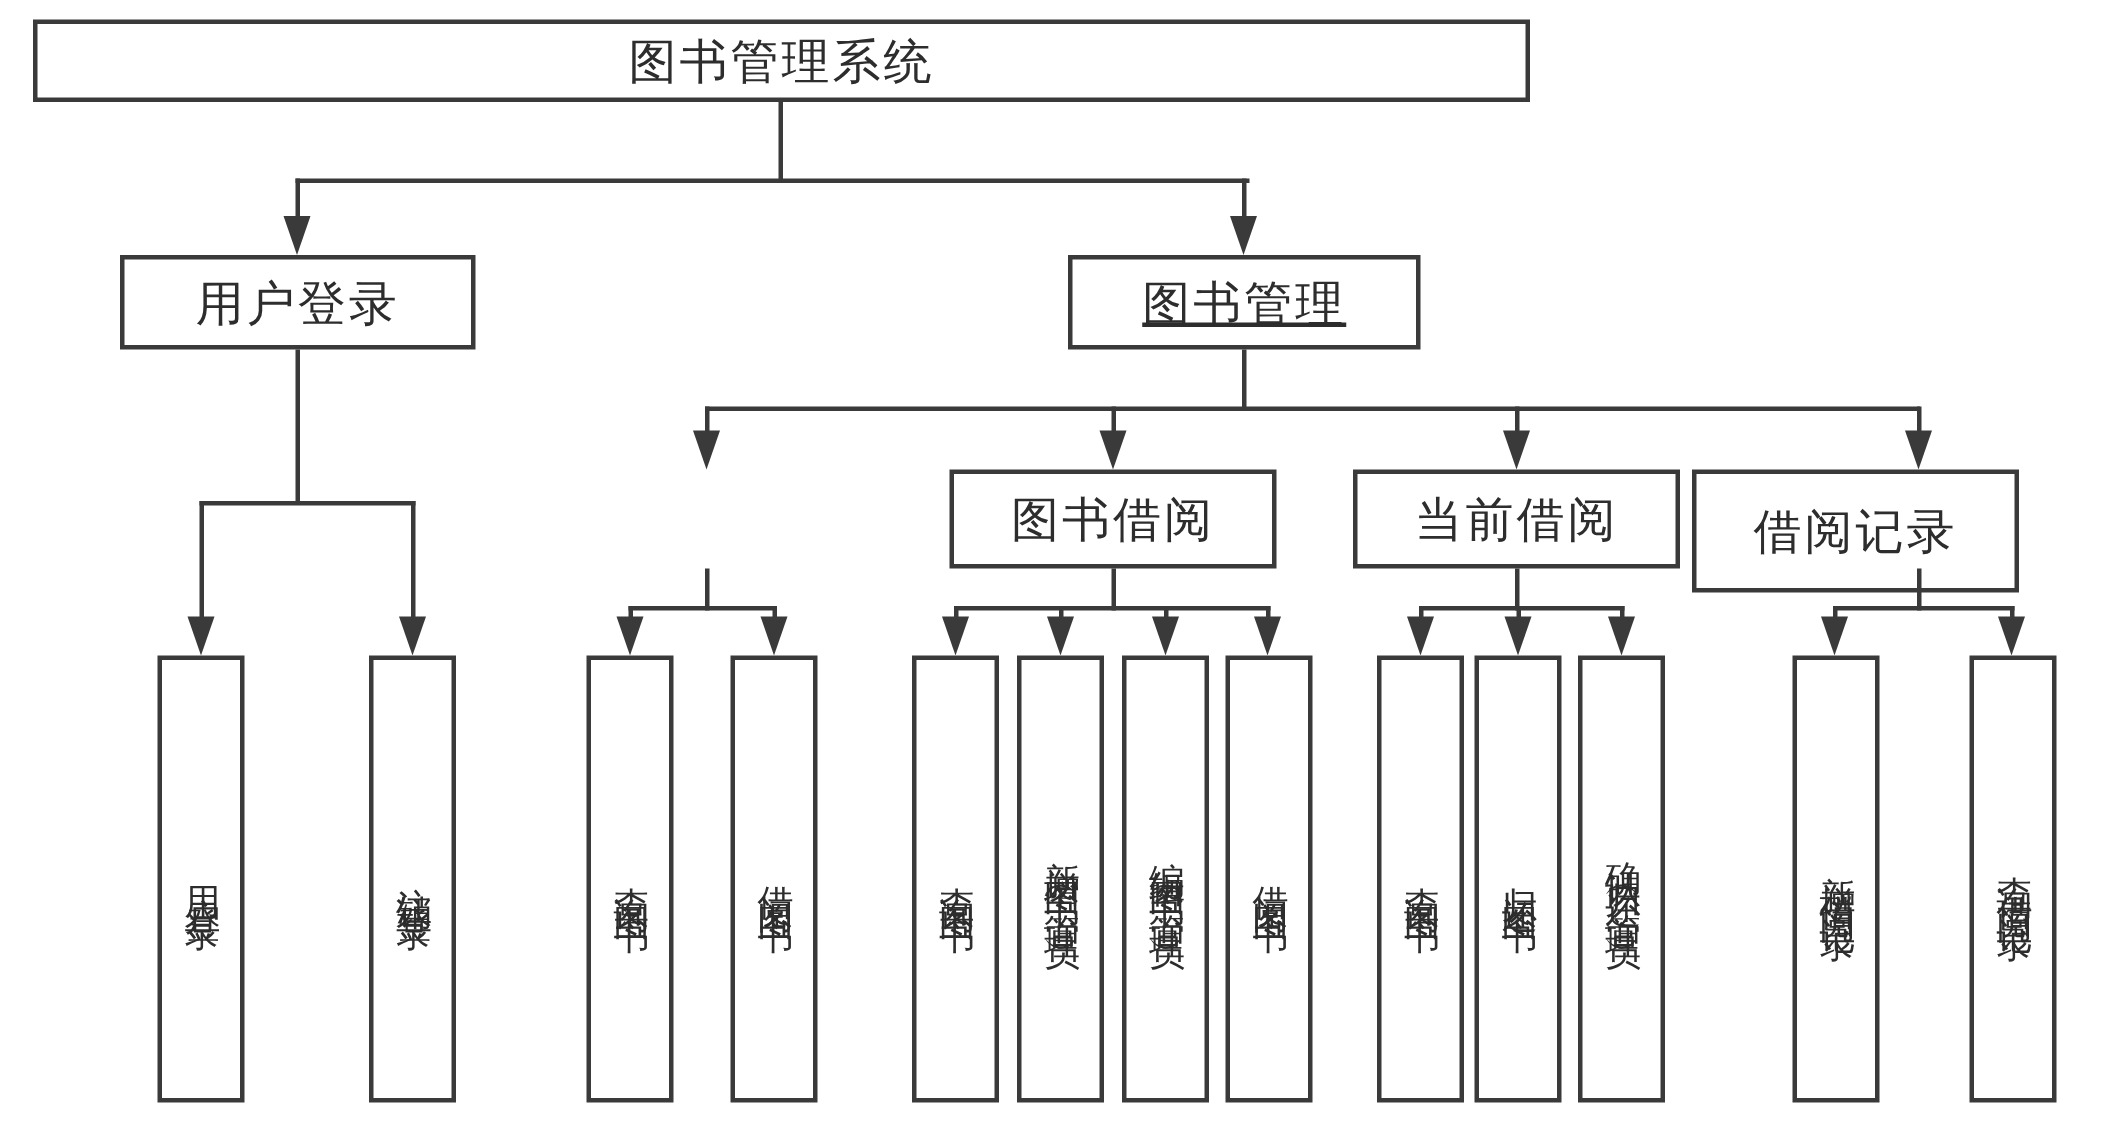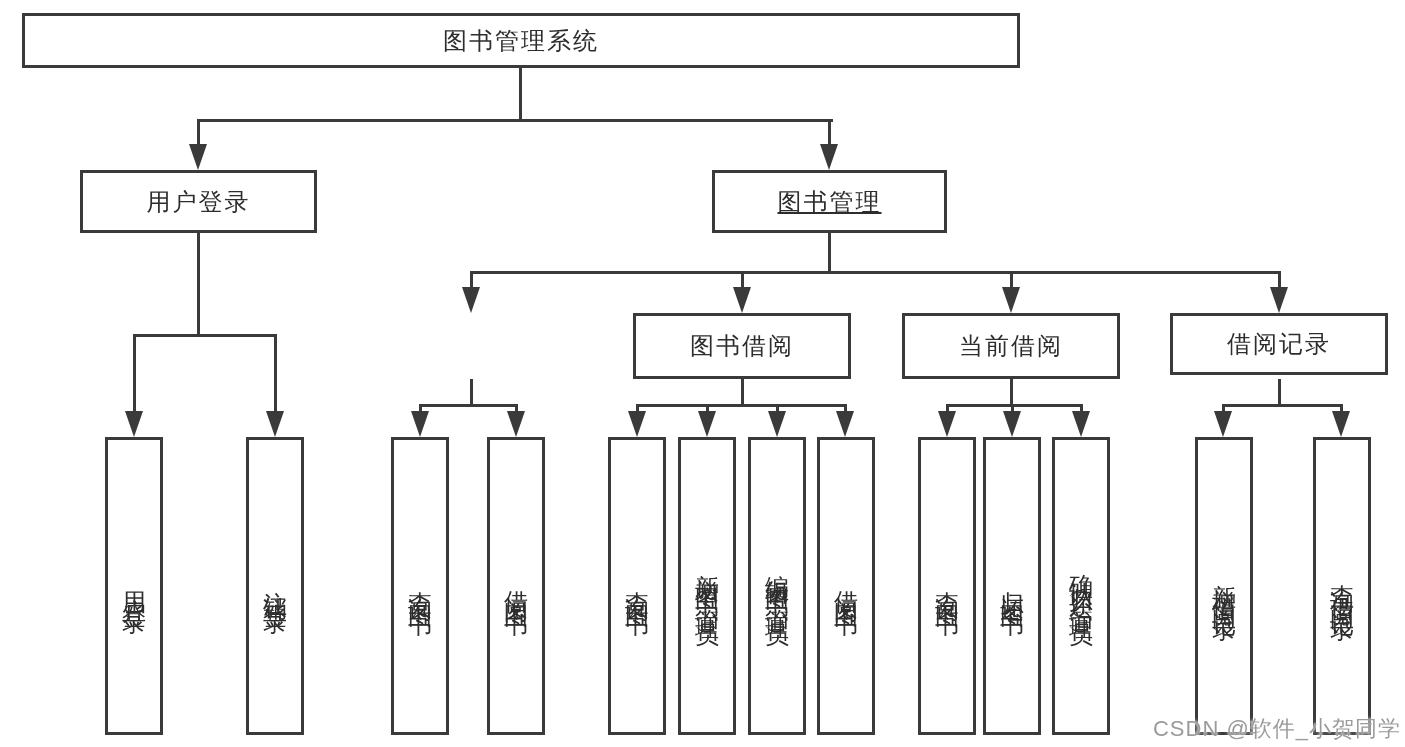--- a/index.html
+++ b/index.html
@@ -12,21 +12,21 @@
   }
   .node {
     position:absolute;
     box-sizing:border-box;
     border:3px solid #3a3a3a;
     background:#ffffff;
     display:flex;
     align-items:center;
     justify-content:center;
     color:#2d2d2d;
-    font-size:24px;
+    font-size:32px;
     letter-spacing:2px;
     line-height:1;
     text-align:center;
   }
   .leaf {
     writing-mode:vertical-rl;
     text-orientation:mixed;
     letter-spacing:7px;
     font-size:24px;
     padding:4px 0;
@@ -94,21 +94,21 @@
   <div class="arrowhead" style="left:1002px; top:287px;"></div>
   <div class="line" style="left:1278px; top:271px; width:3px; height:20px;"></div>
   <div class="arrowhead" style="left:1270px; top:287px;"></div>
 
   <div class="node" style="left:633px; top:313px; width:218px; height:66px;">
     <span>图书借阅</span>
   </div>
   <div class="node" style="left:902px; top:313px; width:218px; height:66px;">
     <span>当前借阅</span>
   </div>
-  <div class="node" style="left:1170px; top:313px; width:218px; height:62px;">
+  <div class="node" style="left:1128px; top:313px; width:218px; height:82px;">
     <span>借阅记录</span>
   </div>
 
   <div class="line" style="left:470px; top:379px; width:3px; height:28px;"></div>
   <div class="line" style="left:741px; top:379px; width:3px; height:28px;"></div>
   <div class="line" style="left:1010px; top:379px; width:3px; height:28px;"></div>
   <div class="line" style="left:1278px; top:379px; width:3px; height:28px;"></div>
 
   <div class="line" style="left:419px; top:404px; width:99px; height:3px;"></div>
   <div class="line" style="left:419px; top:404px; width:3px; height:10px;"></div>
@@ -177,15 +177,14 @@
     <span>确认归还（管理员）</span>
   </div>
 
   <div class="node leaf" style="left:1195px; top:437px; width:58px; height:298px;">
     <span>新增借阅记录</span>
   </div>
   <div class="node leaf" style="left:1313px; top:437px; width:58px; height:298px;">
     <span>查询借阅记录</span>
   </div>
 
-  <div class="watermark">CSDN @软件_小贺同学</div>
 
 </div>
 
 </body></html>

